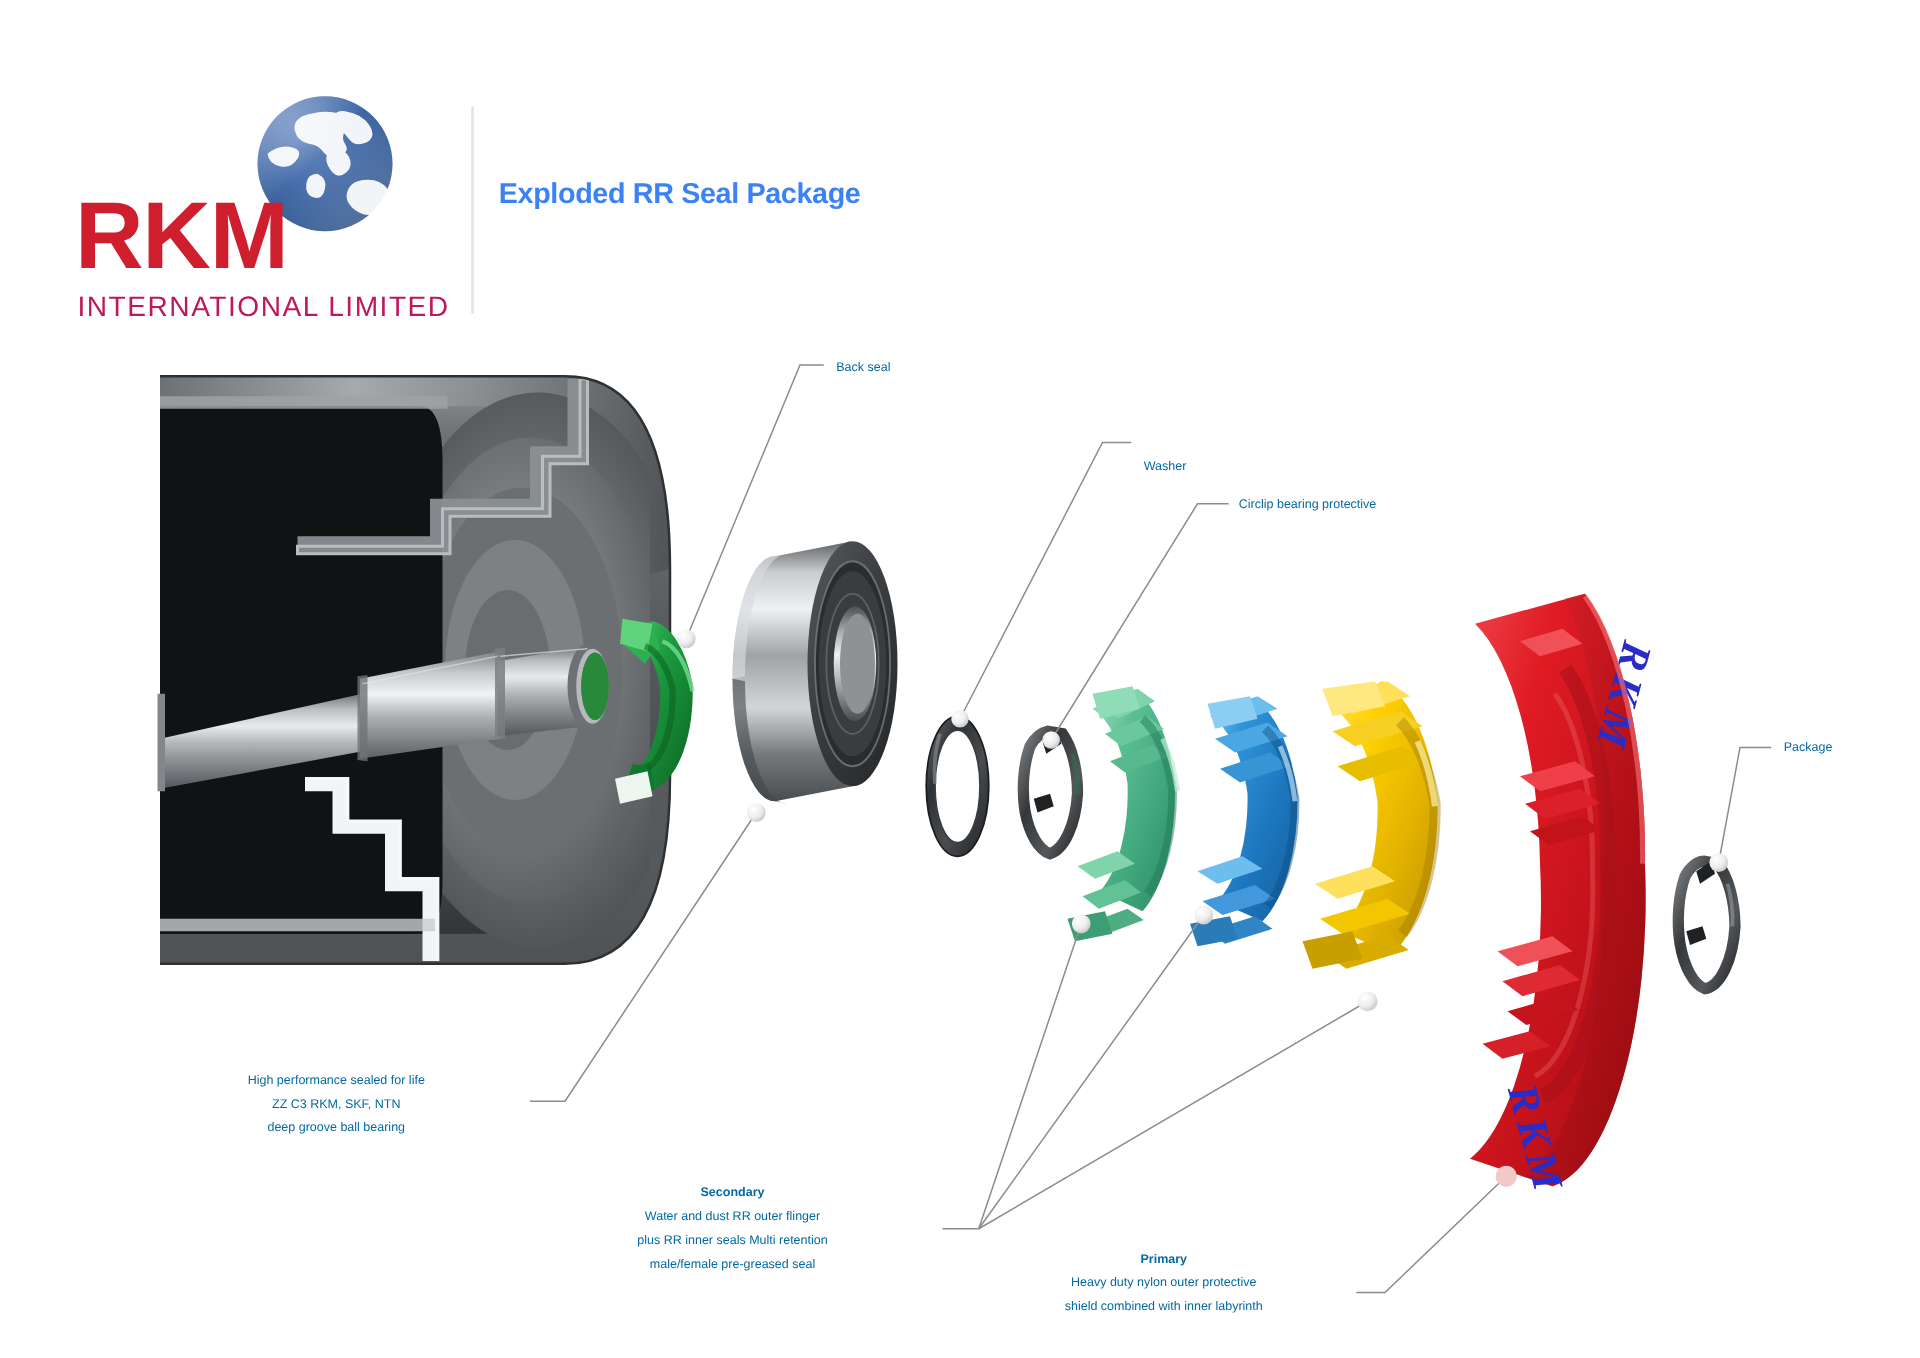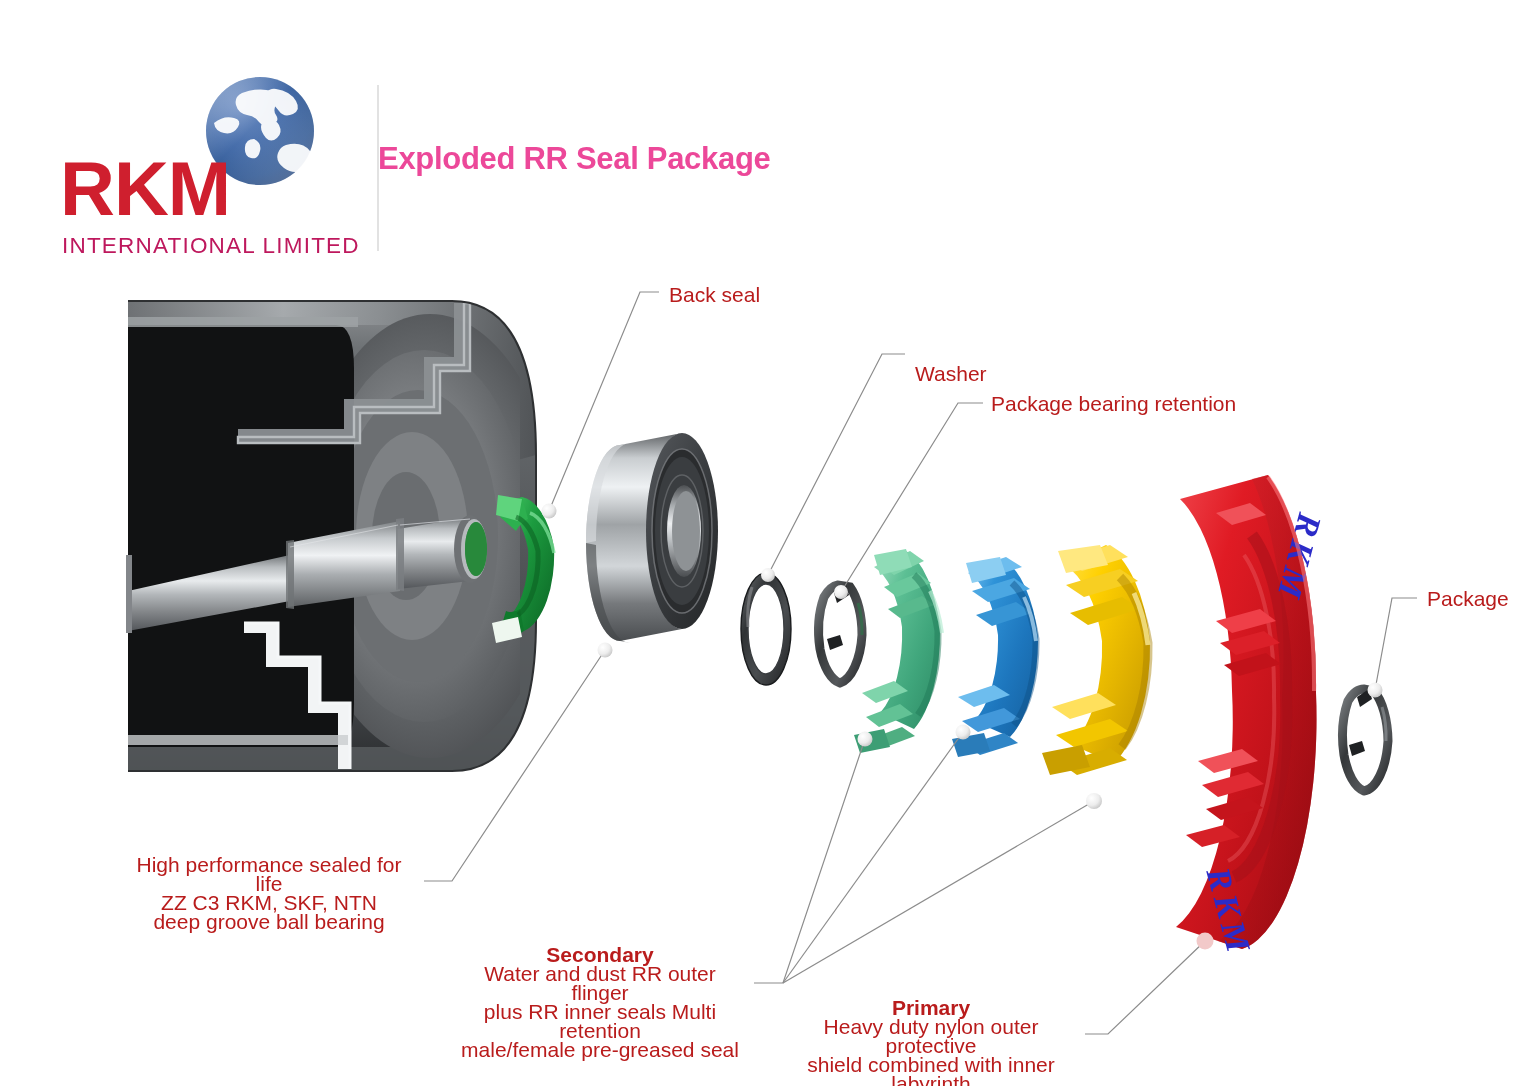--- a/index.html
+++ b/index.html
@@ -21,30 +21,30 @@
     font-size:76px;font-weight:bold;letter-spacing:-1px;line-height:76px;
     color:#cf1f2e;font-family:"Liberation Sans", sans-serif;
   }
   #logo-subtitle{
     position:absolute;left:2px;top:160px;width:300px;
     font-size:22.5px;font-weight:normal;letter-spacing:1.2px;line-height:26px;
     color:#be185d;font-family:"Liberation Sans", sans-serif;
   }
   #header-divider{position:absolute;left:377px;top:50px;width:2px;height:166px;background:#e2e2e2;}
   #page-title{
-    position:absolute;left:378px;top:106px;
-    font-size:31px;font-weight:bold;letter-spacing:-0.3px;color:#ec4899;
+    position:absolute;left:399px;top:106px;
+    font-size:23px;font-weight:bold;letter-spacing:-0.3px;color:#3b82f6;
     font-family:"Liberation Sans", sans-serif;white-space:nowrap;
   }
 
   
   #diagram{position:absolute;left:0;top:0;width:1536px;height:1086px;}
 
   
-  .callout{position:absolute;font-size:21px;line-height:19px;color:#b91c1c;white-space:pre;}
+  .callout{position:absolute;font-size:10px;line-height:19px;color:#0369a1;white-space:pre;}
   .callout.multiline{white-space:normal;}
   .callout b{font-weight:bold;display:block;}
   .lbl-left{text-align:left;}
   .lbl-right{text-align:center;}
 </style>
 </head>
 <body>
 
 <div class="stage">
 
@@ -485,31 +485,31 @@
       <circle cx="963" cy="697" r="7.5" fill="url(#gDot)"></circle>
       <circle cx="1094" cy="766" r="8" fill="url(#gDot)"></circle>
       <circle cx="1205" cy="906" r="8.5" fill="#f2c9c9"></circle>
     </g>
   </svg>
 
   <div class="callout lbl-left" style="left:669px;top:250px;">Back seal</div>
 
   <div class="callout lbl-left" style="left:915px;top:329px;">Washer</div>
 
-  <div class="callout lbl-left" style="left:991px;top:359px;">Package bearing retention</div>
+  <div class="callout lbl-left" style="left:991px;top:359px;">Circlip bearing protective</div>
 
   <div class="callout lbl-left" style="left:1427px;top:554px;">Package</div>
 
   <div class="callout lbl-right multiline" style="left:124px;top:820px;width:290px;">
     <div>High performance sealed for life</div>
     <div>ZZ C3 RKM, SKF, NTN</div>
     <div>deep groove ball bearing</div>
   </div>
 
-  <div class="callout lbl-right multiline" style="left:454px;top:910px;width:292px;">
+  <div class="callout lbl-right multiline" style="left:440px;top:910px;width:292px;">
     <b>Secondary</b>
     <div>Water and dust RR outer flinger</div>
     <div>plus RR inner seals Multi retention</div>
     <div>male/female pre-greased seal</div>
   </div>
 
   <div class="callout lbl-right multiline" style="left:785px;top:963px;width:292px;">
     <b>Primary</b>
     <div>Heavy duty nylon outer protective</div>
     <div>shield combined with inner labyrinth</div>

